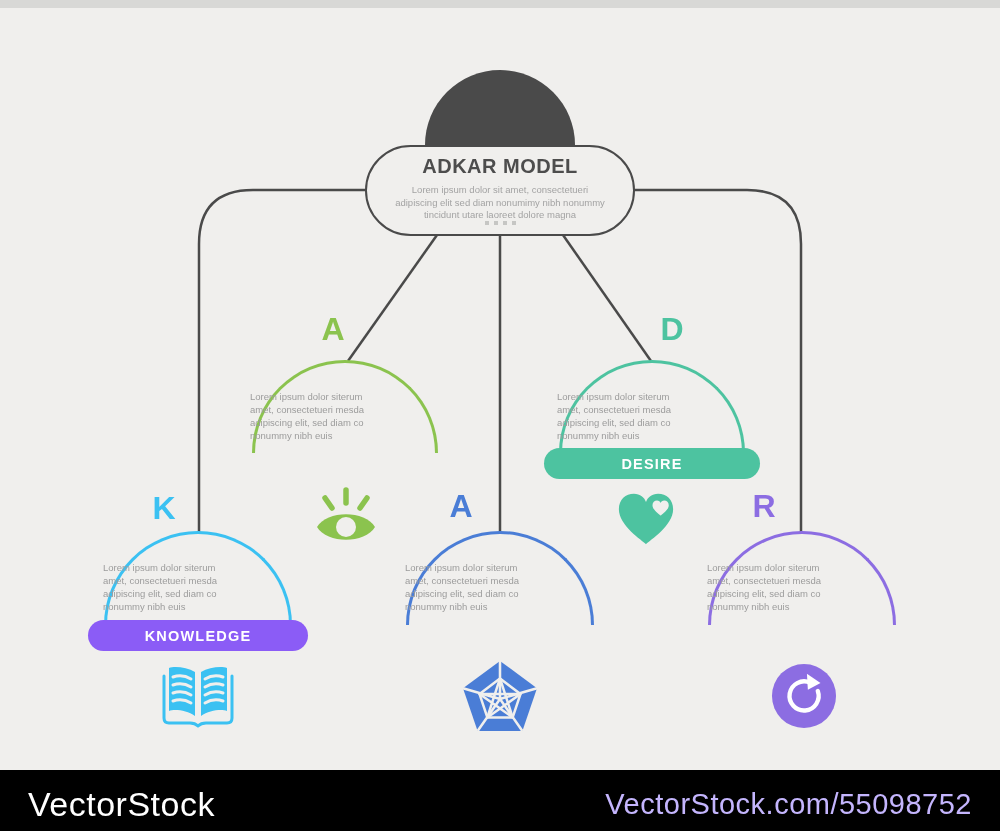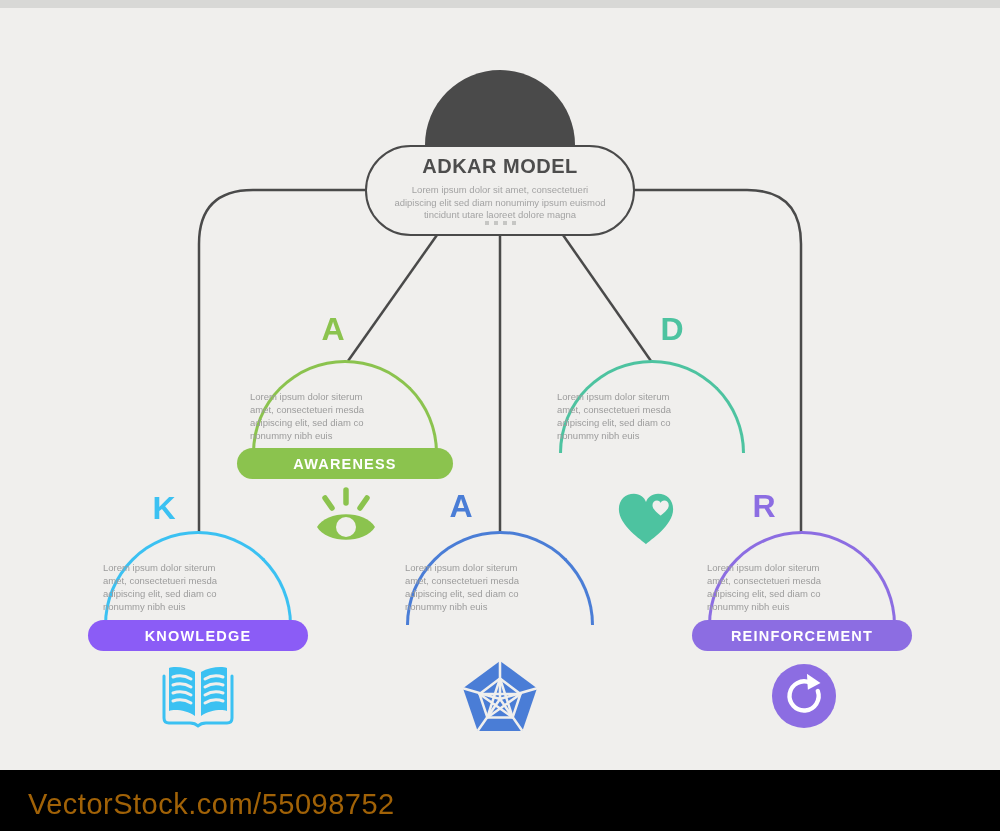--- a/index.html
+++ b/index.html
@@ -62,73 +62,73 @@
   .p-kn-ltr{left:142px;top:484px;} .p-ab-ltr{left:439px;top:482px;} .p-re-ltr{left:742px;top:482px;}
   .p-eye{left:314px;top:474px;} .p-heart{left:615px;top:482px;}
   .p-book{left:159px;top:656px;} .p-penta{left:461px;top:651px;} .p-refresh{left:771px;top:655px;}
   
   .footer{
     left:0;top:762px;width:1000px;height:69px;background:#000000;
     display:flex;align-items:center;justify-content:space-between;
     padding:0 28px;box-sizing:border-box;
   }
   .brand{color:#ffffff;font-size:34px;font-weight:500;letter-spacing:.5px;}
-  .imgref{color:#a16207;font-size:29px;letter-spacing:.5px;}
+  .imgref{color:#c4b5fd;font-size:29px;letter-spacing:.5px;}
 </style>
 </head>
 <body>
 
 <div class="canvas">
 
   <svg class="abs wires" width="1000" height="831">
     <g fill="none" stroke="#4a4a4a" stroke-width="2.5">
       <path d="M 366 182 L 253 182 Q 199 182 199 236 L 199 524"></path>
       <path d="M 634 182 L 747 182 Q 801 182 801 236 L 801 524"></path>
       <path d="M 500 227 L 500 524"></path>
       <path d="M 437 227 L 348 353"></path>
       <path d="M 563 227 L 651 353"></path>
     </g>
   </svg>
 
   <div class="abs dark-dome"></div>
   <div class="abs stadium"></div>
   <div class="abs title">ADKAR MODEL</div>
   <div class="abs hdr-desc">Lorem ipsum dolor sit amet, consectetueri
-adipiscing elit sed diam nonumimy ipsum euismod
+adipiscing elit sed diam nonumimy nibh nonummy
 tincidunt utare laoreet dolore magna</div>
   <div class="abs dots">
     <span></span>
       <span></span>
       <span></span>
       <span></span>
   </div>
 
   <div class="abs letter t-green p-aw-ltr">A</div>
   <div class="abs arc row1 bc-green p-aw-arc"></div>
   <div class="abs node-body p-aw-body">Lorem ipsum dolor siterum
 amet, consectetueri mesda
 adipiscing elit, sed diam co
 nonummy nibh euis</div>
-  <div class="abs pill row1 bg-green p-aw-pill">AWARENESS</div>
   <svg class="abs p-eye" width="64" height="68" viewBox="0 0 64 68">
     <g stroke="#8bc34e" stroke-width="5.5" stroke-linecap="round">
       <line x1="11" y1="16" x2="18" y2="26"></line>
       <line x1="32" y1="8" x2="32" y2="21"></line>
       <line x1="53" y1="16" x2="46" y2="26"></line>
     </g>
     <path d="M3 45 C 13 28, 51 28, 61 45 C 51 62, 13 62, 3 45 Z" fill="#8bc34e"></path>
     <circle cx="32" cy="45" r="10" fill="#f0efed"></circle>
   </svg>
 
   <div class="abs letter t-teal p-de-ltr">D</div>
   <div class="abs arc row1 bc-teal p-de-arc"></div>
   <div class="abs node-body p-de-body">Lorem ipsum dolor siterum
 amet, consectetueri mesda
 adipiscing elit, sed diam co
 nonummy nibh euis</div>
+  <div class="abs pill row1 bg-teal p-de-pill">DESIRE</div>
   <svg class="abs p-heart" width="62" height="58" viewBox="0 0 64 58">
     <path d="M32 55 C 28 51, 4 36, 4 19 C 4 9, 11 3, 19.5 3 C 26 3, 30.5 7, 32 11.5 C 33.5 7, 38 3, 44.5 3 C 53 3, 60 9, 60 19 C 60 36, 36 51, 32 55 Z" fill="#4dc3a0"></path>
     <path transform="translate(37.5,9) scale(0.30)" d="M32 55 C 28 51, 4 36, 4 19 C 4 9, 11 3, 19.5 3 C 26 3, 30.5 7, 32 11.5 C 33.5 7, 38 3, 44.5 3 C 53 3, 60 9, 60 19 C 60 36, 36 51, 32 55 Z" fill="#f0efed"></path>
   </svg>
 
   <div class="abs letter t-cyan p-kn-ltr">K</div>
   <div class="abs arc row2 bc-cyan p-kn-arc"></div>
   <div class="abs node-body p-kn-body">Lorem ipsum dolor siterum
 amet, consectetueri mesda
 adipiscing elit, sed diam co
@@ -164,24 +164,24 @@
       <polygon points="61,36 27,60 40,20 53,60 19,36"></polygon>
     </g>
   </svg>
 
   <div class="abs letter t-purple p-re-ltr">R</div>
   <div class="abs arc row2 bc-purple p-re-arc"></div>
   <div class="abs node-body p-re-body">Lorem ipsum dolor siterum
 amet, consectetueri mesda
 adipiscing elit, sed diam co
 nonummy nibh euis</div>
-  <div class="abs pill row2 bg-purple p-re-pill">REINFORCEMENT</div>
   <svg class="abs p-refresh" width="66" height="66" viewBox="0 0 68 68">
     <circle cx="34" cy="34" r="33" fill="#8c6de2"></circle>
     <path d="M 40.3 20.3 A 15 15 0 1 0 48.2 28.9" fill="none" stroke="#ffffff" stroke-width="4.5" stroke-linecap="round"></path>
     <polygon points="37,11 51,20.5 38,27.5" fill="#ffffff"></polygon>
   </svg>
 
   <div class="abs footer">
+    <span class="brand">VectorStock</span>
     <span class="imgref">VectorStock.com/55098752</span>
   </div>
 
 </div>
 
 </body></html>

